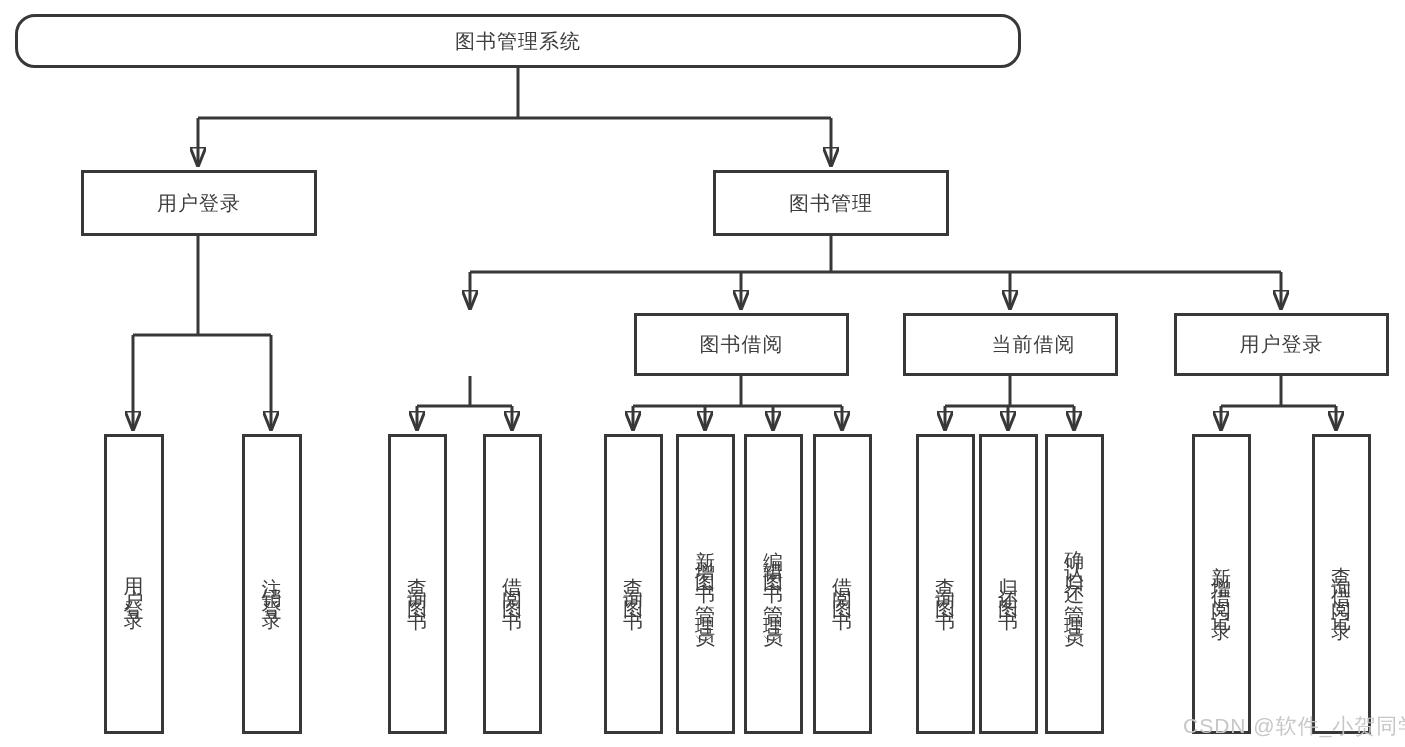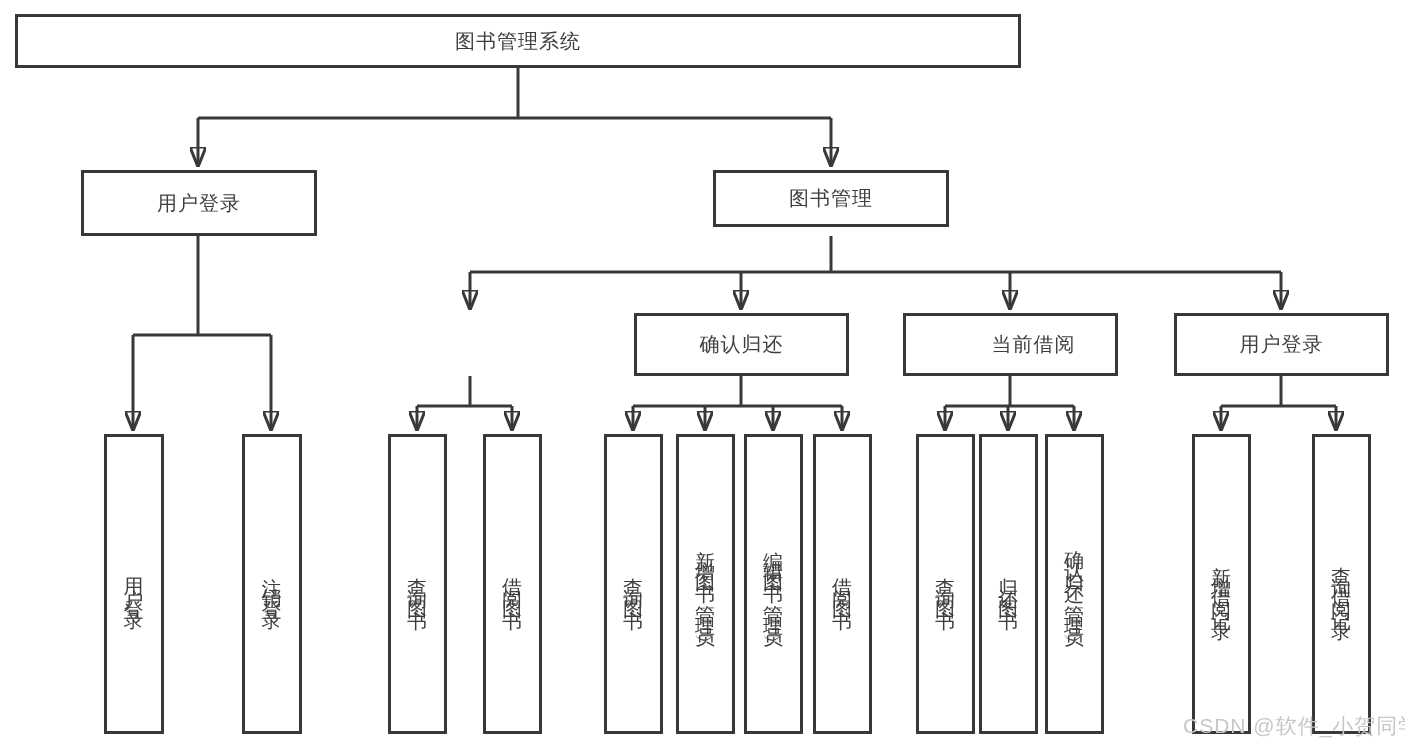--- a/index.html
+++ b/index.html
@@ -113,33 +113,33 @@
     </g>
 
     <g>
       <path d="M1281,376 V406"></path>
       <path d="M1221,406 H1336"></path>
       <line x1="1221" y1="406" x2="1221" y2="430" marker-end="url(#arr)"></line>
       <line x1="1336" y1="406" x2="1336" y2="430" marker-end="url(#arr)"></line>
     </g>
   </svg>
 
-  <div class="node" style="left:15px;top:14px;width:1006px;height:54px;">
+  <div class="node" style="left:15px;top:14px;width:1006px;height:54px;border-radius:20px;">
     <span>图书管理系统</span>
   </div>
 
   <div class="node" style="left:81px;top:170px;width:236px;height:66px;">
     <span>用户登录</span>
   </div>
-  <div class="node" style="left:713px;top:170px;width:236px;height:57px;">
+  <div class="node" style="left:713px;top:170px;width:236px;height:66px;">
     <span>图书管理</span>
   </div>
 
   <div class="node" style="left:634px;top:313px;width:215px;height:63px;">
-    <span>确认归还</span>
+    <span>图书借阅</span>
   </div>
   <div class="node" style="left:903px;top:313px;width:215px;height:63px;padding-left:46px;">
     <span>当前借阅</span>
   </div>
   <div class="node" style="left:1174px;top:313px;width:215px;height:63px;">
     <span>用户登录</span>
   </div>
 
   <div class="node leaf" style="left:104px;top:434px;width:60px;height:300px;">
     <span>用户登录</span>

